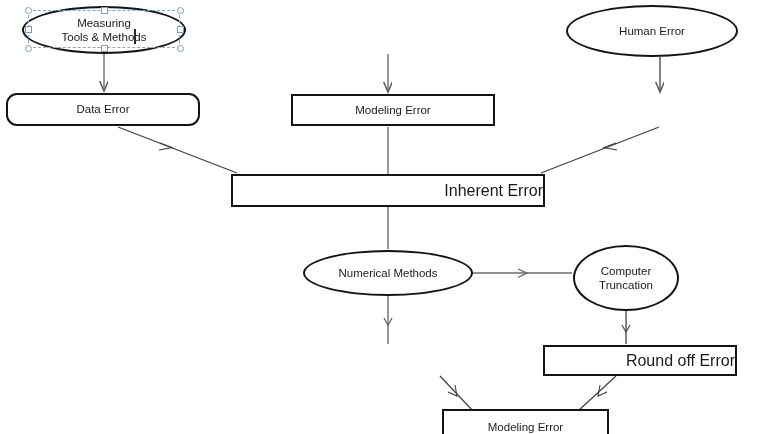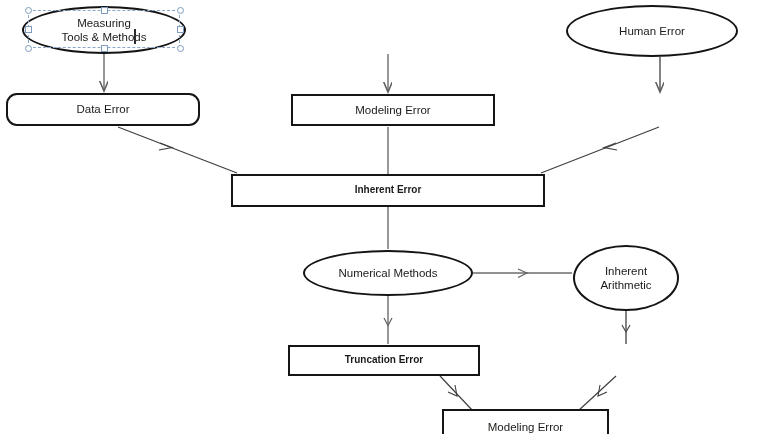--- a/index.html
+++ b/index.html
@@ -22,21 +22,21 @@
     color:#1a1a18;
     font-size:11.5px;
     line-height:1.25;
     box-sizing:border-box;
     user-select:none;
   }
   .box{
     border:2px solid #151515;
     background:#ffffff;
   }
-  .box.bold{font-weight:bold;font-size:10px;}
+  .box.bold{font-weight:normal;font-size:16px;justify-content:flex-end;}
   .ellipse{
     border:2.2px solid #141414;
     border-radius:50%;
     background:#ffffff;
   }
   
   .sel-box{
     position:absolute;
     border:1px dashed #8aa6c8;
     box-sizing:border-box;
@@ -146,29 +146,29 @@
   <div class="node box bold" style="left:231px;top:174px;width:314px;height:33px;">
     <div>Inherent Error</div>
   </div>
 
   <div class="node ellipse" style="left:303px;top:250px;width:170px;height:46px;">
     <div>Numerical Methods</div>
   </div>
 
   <div class="node ellipse" style="left:573px;top:245px;width:106px;height:66px;">
     <div>
-      <div>Inherent</div>
-      <div>Arithmetic</div>
+      <div>Computer</div>
+      <div>Truncation</div>
     </div>
   </div>
 
-  <div class="node box bold" style="left:288px;top:345px;width:192px;height:31px;">
-    <div>Truncation Error</div>
+
+  <div class="node box bold" style="left:543px;top:345px;width:194px;height:31px;">
+    <div>Round off Error</div>
   </div>
-
 
   <div class="node box" style="left:442px;top:409px;width:167px;height:40px;align-items:flex-start;padding-top:9px;">
     <div>Modeling Error</div>
   </div>
 
   <div class="sel-box" style="left:28px;top:10px;width:152px;height:38px;"></div>
 
   <div class="handle round" style="left:24.5px;top:6.5px;"></div>
   <div class="handle" style="left:100.5px;top:6.5px;"></div>
   <div class="handle round" style="left:176.5px;top:6.5px;"></div>

